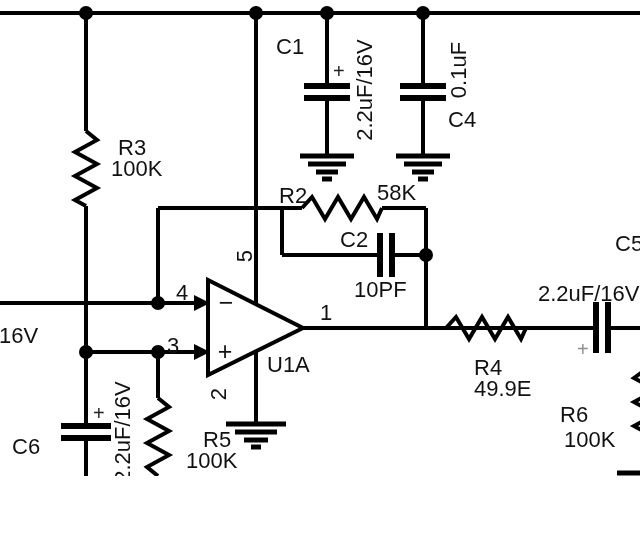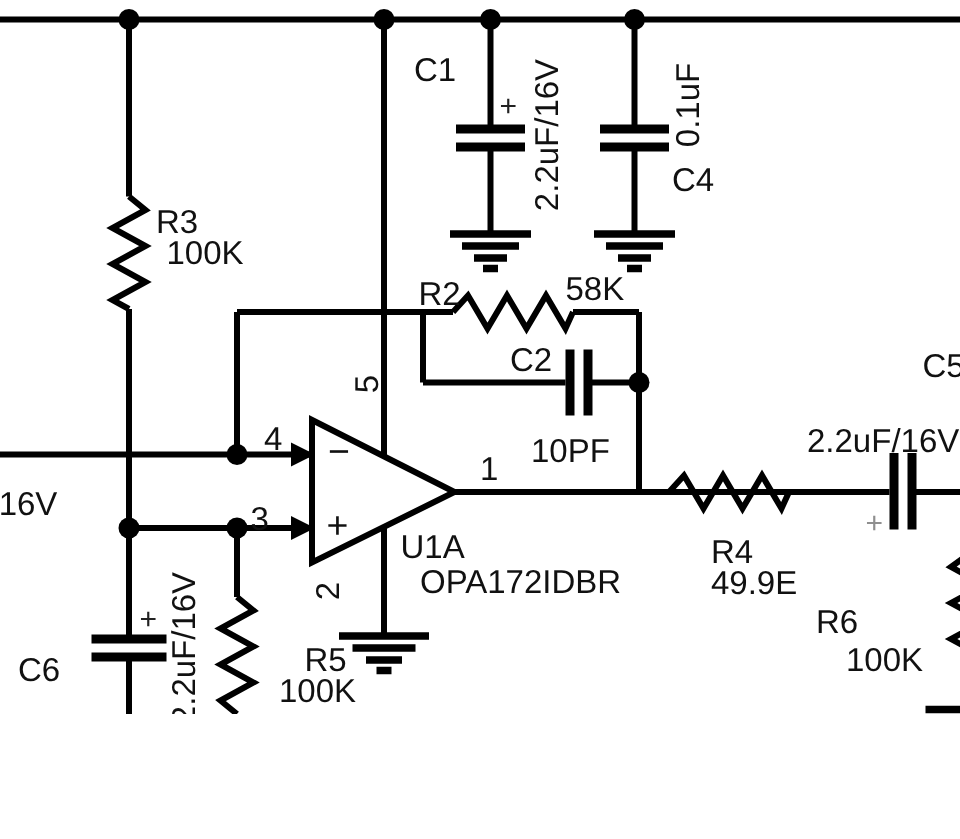--- a/index.html
+++ b/index.html
@@ -151,47 +151,46 @@
     </g>
   </svg>
 
   <div class="lbl" style="left:276px;top:36px">C1</div>
   <div class="vlbl" style="left:365px;top:90px">2.2uF/16V</div>
   <div class="lbl pol" style="left:333px;top:61px">+</div>
 
   <div class="vlbl" style="left:459px;top:70px">0.1uF</div>
   <div class="lbl" style="left:448px;top:109px">C4</div>
 
-  <div class="lbl" style="left:104px;top:137px">R3</div>
+  <div class="lbl" style="left:118px;top:137px">R3</div>
   <div class="lbl" style="left:111px;top:158px">100K</div>
 
   <div class="lbl" style="left:279px;top:185px">R2</div>
   <div class="lbl" style="left:377px;top:182px">58K</div>
 
   <div class="lbl" style="left:340px;top:229px">C2</div>
-  <div class="lbl" style="left:354px;top:290px">10PF</div>
+  <div class="lbl" style="left:354px;top:279px">10PF</div>
 
   <div class="vlbl" style="left:245px;top:256px">5</div>
   <div class="vlbl" style="left:219px;top:394px">2</div>
   <div class="lbl" style="left:176px;top:282px">4</div>
   <div class="lbl" style="left:167px;top:335px">3</div>
   <div class="lbl" style="left:320px;top:302px">1</div>
   <div class="lbl sign ctr" style="left:226px;top:302px">−</div>
   <div class="lbl sign ctr" style="left:225px;top:351px">+</div>
   <div class="lbl" style="left:267px;top:354px">U1A</div>
-  <div class="lbl" style="left:280px;top:377px">OPA172IDBR</div>
 
   <div class="lbl" style="left:474px;top:357px">R4</div>
   <div class="lbl" style="left:474px;top:378px">49.9E</div>
 
   <div class="lbl" style="left:615px;top:233px">C5</div>
   <div class="lbl" style="left:538px;top:283px">2.2uF/16V</div>
   <div class="lbl pol pol-grey" style="left:577px;top:339px">+</div>
 
-  <div class="lbl" style="left:544px;top:404px">R6</div>
+  <div class="lbl" style="left:560px;top:404px">R6</div>
   <div class="lbl" style="left:564px;top:429px">100K</div>
 
   <div class="lbl" style="left:12px;top:436px">C6</div>
   <div class="vlbl" style="left:123px;top:432px">2.2uF/16V</div>
   <div class="lbl pol" style="left:93px;top:403px">+</div>
 
   <div class="lbl" style="left:203px;top:429px">R5</div>
   <div class="lbl" style="left:186px;top:450px">100K</div>
 
   <div class="lbl" style="left:-7px;top:325px">/16V</div>

